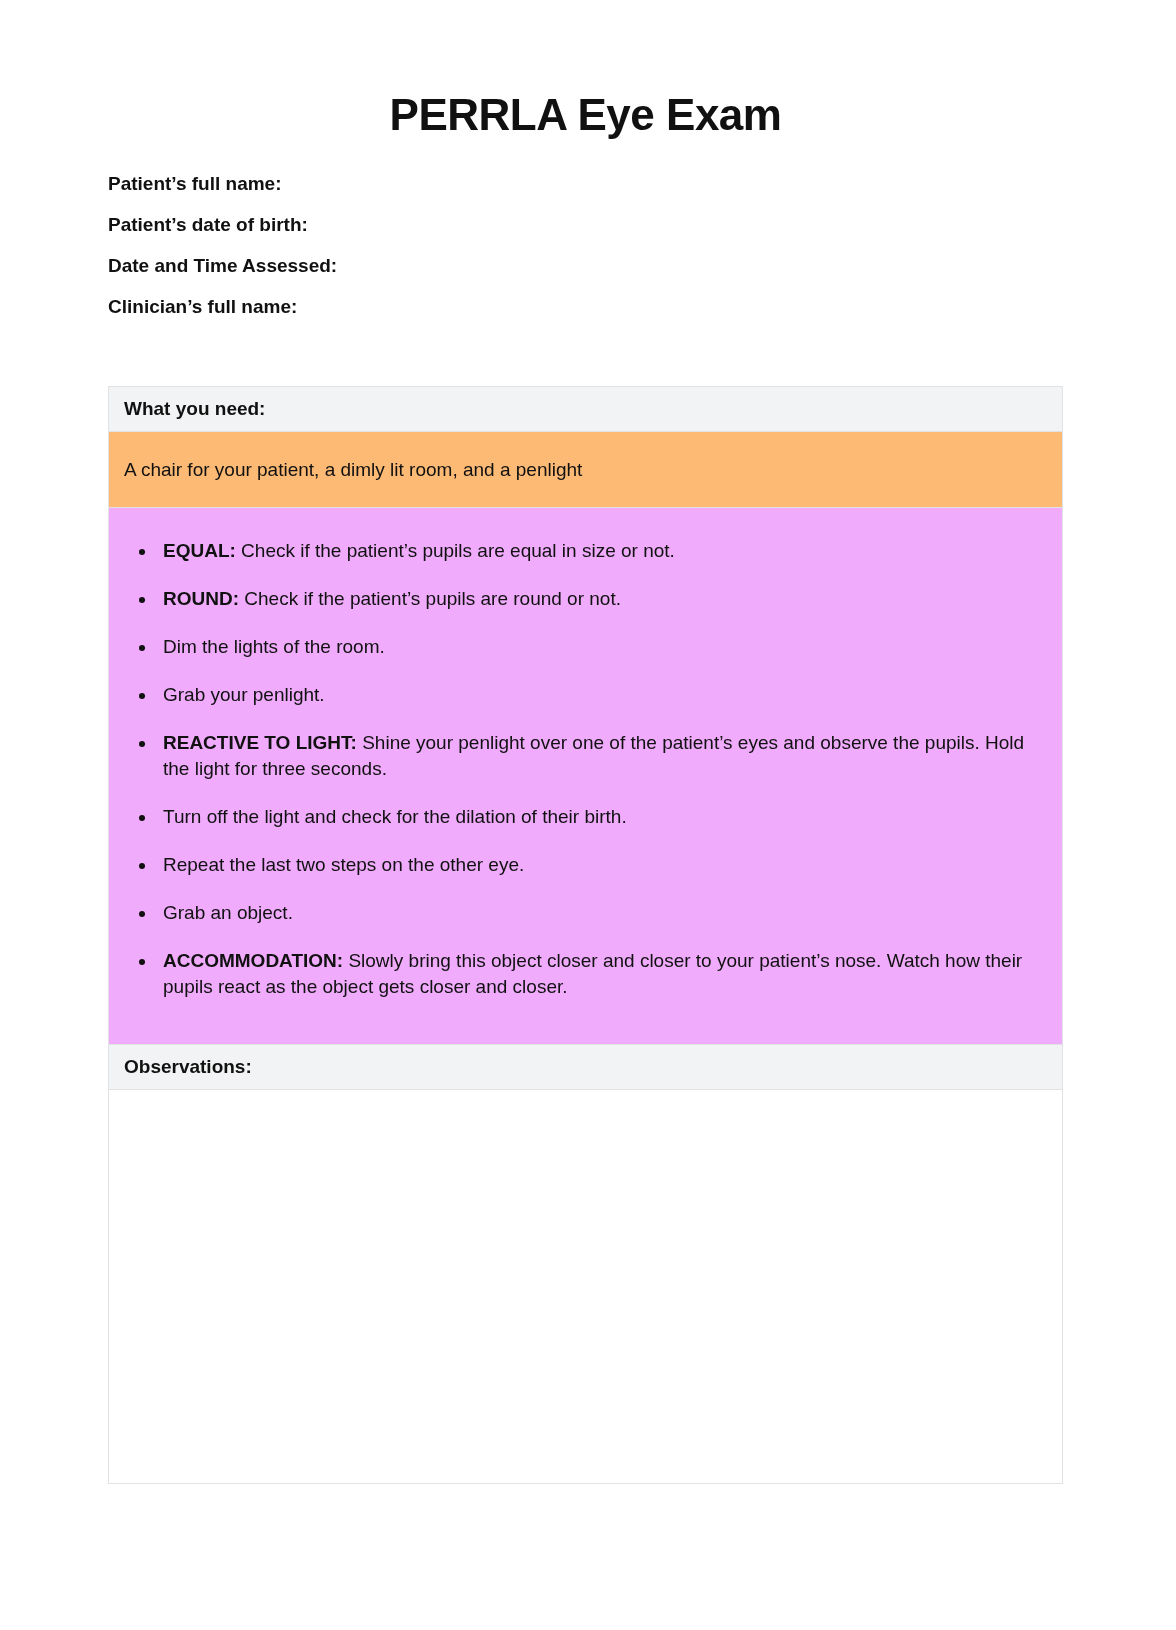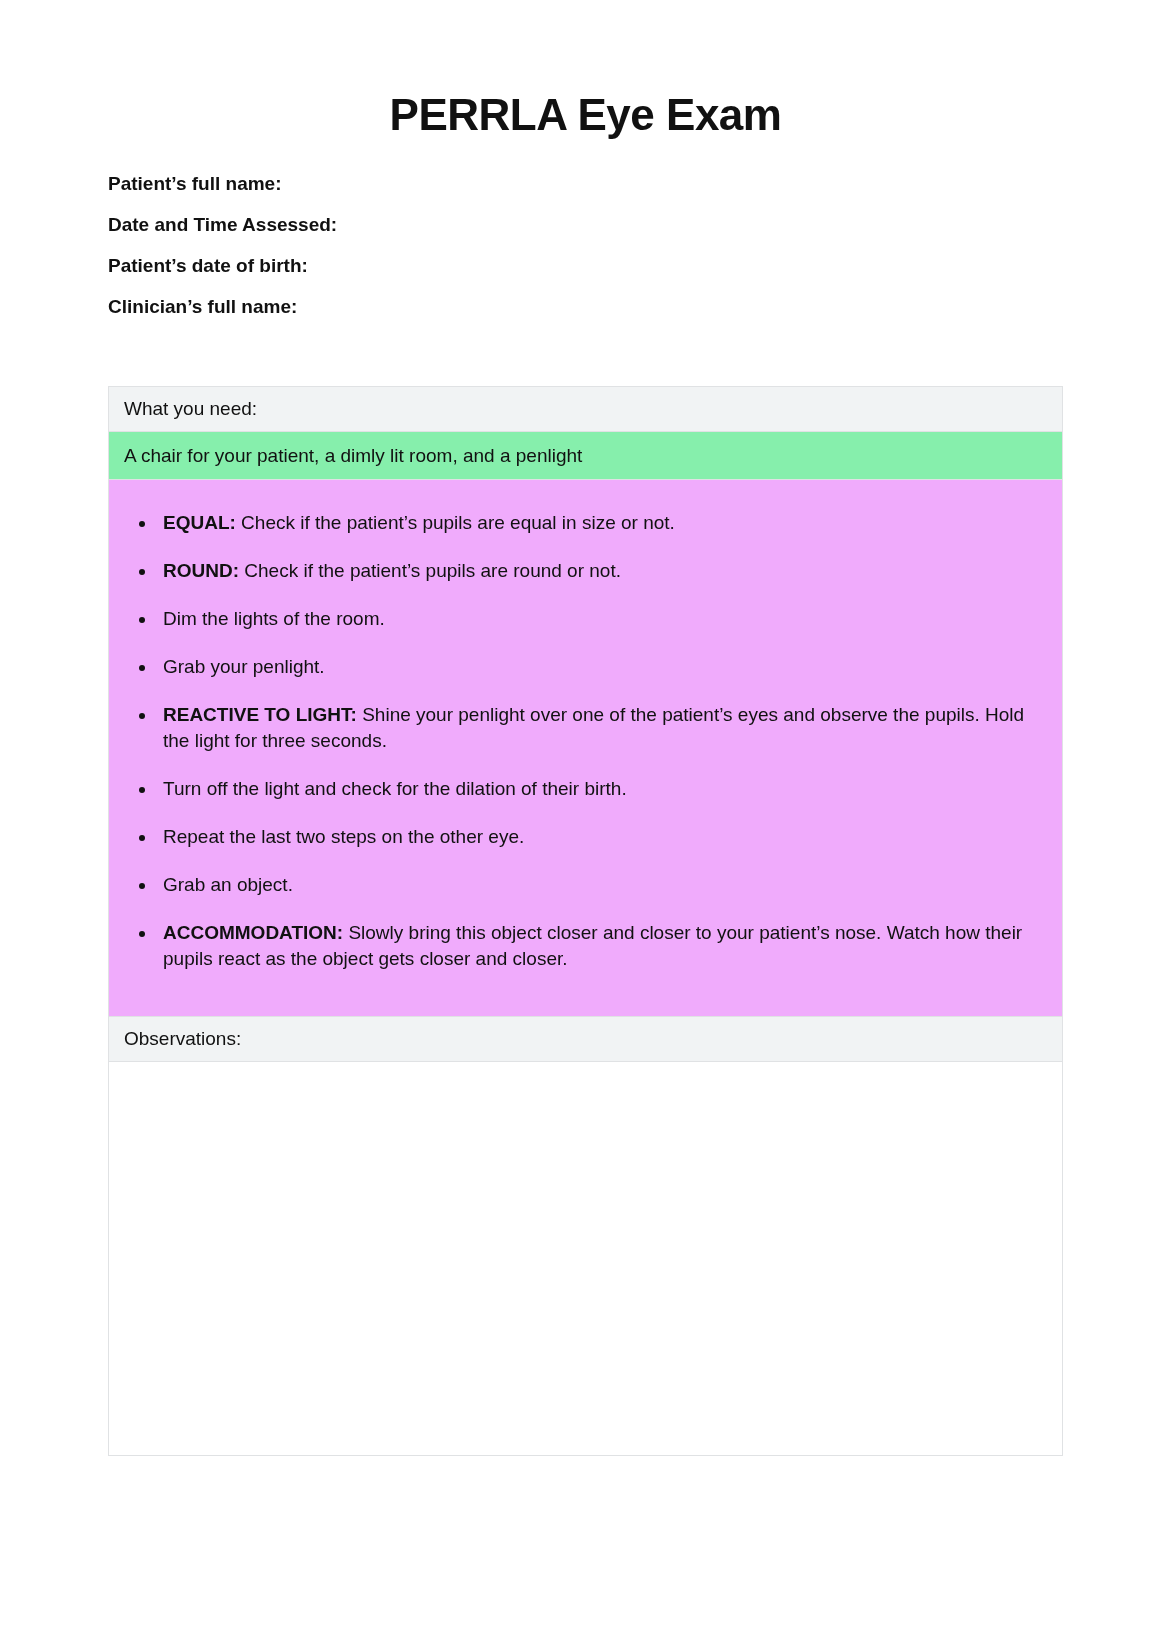--- a/index.html
+++ b/index.html
@@ -58,26 +58,26 @@
     width: 100%;
     border: 1px solid var(--border);
     font-size: 19px;
   }
   .doc-table > div + div {
     border-top: 1px solid var(--border);
   }
   .row-header {
     background: var(--header-bg);
     padding: 12px 15px 13px 15px;
-    font-weight: normal;
+    font-weight: bold;
     line-height: 19px;
   }
   .row-content {
-    background: #86efac;
-    padding: 14px 15px;
+    background: #fdba74;
+    padding: 28px 15px;
     line-height: 19px;
   }
   .row-instructions {
     background: #f0abfc;
     padding: 30px 20px 30px 15px;
   }
   .instructions-list {
     margin: 0;
     padding-left: 33px;
   }
@@ -101,25 +101,25 @@
 <div class="page">
 
   <h1 class="doc-title">PERRLA Eye Exam</h1>
 
   <div class="fields">
     <div class="field-row">
       <span class="field-label">Patient’s full name:</span>
       <span class="field-value"></span>
     </div>
     <div class="field-row">
-      <span class="field-label">Date and Time Assessed:</span>
+      <span class="field-label">Patient’s date of birth:</span>
       <span class="field-value"></span>
     </div>
     <div class="field-row">
-      <span class="field-label">Patient’s date of birth:</span>
+      <span class="field-label">Date and Time Assessed:</span>
       <span class="field-value"></span>
     </div>
     <div class="field-row">
       <span class="field-label">Clinician’s full name:</span>
       <span class="field-value"></span>
     </div>
   </div>
 
   <div class="doc-table">
     <div class="row-header">What you need:</div>

